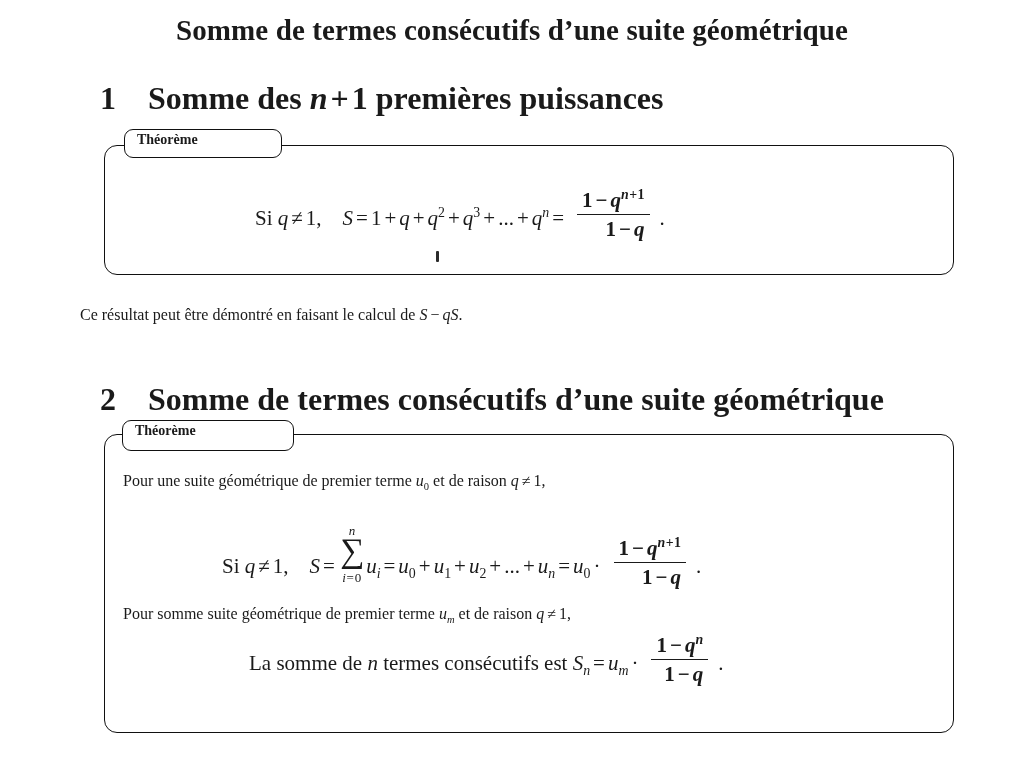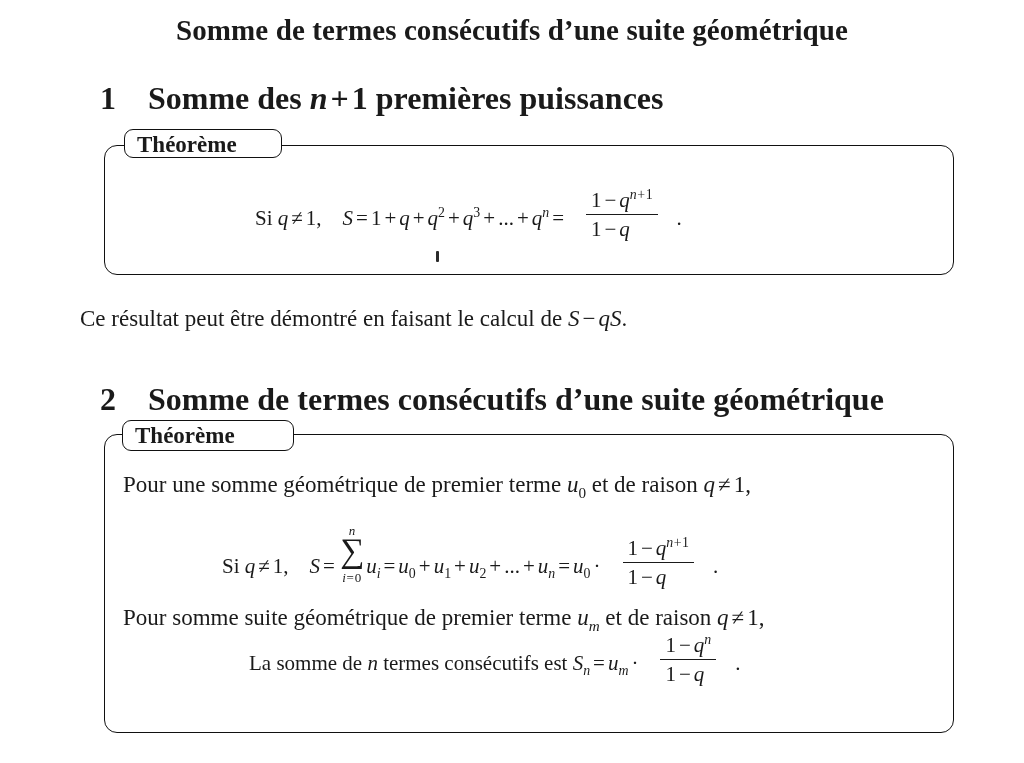--- a/index.html
+++ b/index.html
@@ -52,21 +52,21 @@
     box-sizing: border-box;
   }
   #theorem-box-1 { left: 104px; top: 145px; width: 850px; height: 130px; }
   #theorem-box-2 { left: 104px; top: 434px; width: 850px; height: 299px; }
 
   .theorem-tag {
     position: absolute;
     border: 1.3px solid #111111;
     border-radius: 9px;
     background: #ffffff;
-    font-size: 23px;
+    font-size: 14px;
     font-weight: bold;
     padding: 2px 14px 4px 12px;
     line-height: 1.15;
     white-space: nowrap;
     box-sizing: border-box;
   }
   #theorem-tag-1 { left: 124px; top: 129px; width: 158px; height: 29px; }
   #theorem-tag-2 { left: 122px; top: 420px; width: 172px; height: 31px; }
 
   
@@ -80,23 +80,24 @@
     line-height: 0;
   }
   sup.sup { vertical-align: super; }
   sub.sub { vertical-align: sub; }
   sup.sup .mn, sub.sub .mn { font-style: normal; }
   sup.sup .mo, sub.sub .mo { padding: 0 0.5px; }
 
   .frac {
     display: inline-block;
     vertical-align: -0.52em;
-    text-align: left;
-    margin: 0 19px;
+    text-align: right;
+    margin: 0 10px;
     position: relative;
+    font-weight: bold;
   }
   .frac .num {
     display: block;
     padding: 0 5px 1px 5px;
     border-bottom: 1.1px solid #1a1a1a;
     white-space: nowrap;
   }
   .frac .den {
     display: block;
     padding: 2px 5px 0 5px;
@@ -127,21 +128,21 @@
     font-size: 0.62em;
     font-style: italic;
     margin-top: 4px;
     white-space: nowrap;
   }
   .sum .lim-bot .mn, .sum .lim-bot .mo { font-style: normal; padding: 0 0.5px; }
 
   
   .body-line {
     position: absolute;
-    font-size: 23px;
+    font-size: 16px;
     white-space: nowrap;
   }
   #remark-line { left: 80px; top: 306px; }
 
   #box2-line-1 { left: 123px; top: 472px; }
   #box2-line-3 { left: 123px; top: 605px; }
 
   .display-math {
     position: absolute;
     font-size: 21px;
@@ -188,21 +189,21 @@
 </div>
 
 <div class="section-heading" id="section-2">
   <span class="sec-num">2</span><span>Somme de termes consécutifs d’une suite géométrique</span>
 </div>
 
 <div class="theorem-box" id="theorem-box-2"></div>
 <div class="theorem-tag" id="theorem-tag-2">Théorème</div>
 
 <div class="body-line" id="box2-line-1">
-  <span>Pour une somme géométrique de premier terme </span><span class="math mi">u</span><sub class="sub"><span class="mn">0</span></sub><span> et de raison </span><span class="math mi">q</span><span class="math mo">≠</span><span class="math mn">1</span><span>,</span>
+  <span>Pour une suite géométrique de premier terme </span><span class="math mi">u</span><sub class="sub"><span class="mn">0</span></sub><span> et de raison </span><span class="math mi">q</span><span class="math mo">≠</span><span class="math mn">1</span><span>,</span>
 </div>
 
 <div class="display-math math" id="formula-2">
   <span>Si</span>
   <span class="mi">q</span><span class="mo">≠</span><span class="mn">1</span><span class="mn">,</span>
   &nbsp;&nbsp;
   <span class="mi">S</span><span class="mo">=</span><span class="sum"><span class="lim-top">n</span><span class="sigma">∑</span><span class="lim-bot"><span class="mi">i</span><span class="mo">=</span><span class="mn">0</span></span></span><span class="mi">u</span><sub class="sub"><span>i</span></sub><span class="mo">=</span><span class="mi">u</span><sub class="sub"><span class="mn">0</span></sub><span class="mo">+</span><span class="mi">u</span><sub class="sub"><span class="mn">1</span></sub><span class="mo">+</span><span class="mi">u</span><sub class="sub"><span class="mn">2</span></sub><span class="mo">+</span><span class="mn">...</span><span class="mo">+</span><span class="mi">u</span><sub class="sub"><span>n</span></sub><span class="mo">=</span><span class="mi">u</span><sub class="sub"><span class="mn">0</span></sub><span class="mo">·</span><span class="frac"><span class="num"><span class="mn">1</span><span class="mo">−</span><span class="mi">q</span><sup class="sup"><span>n</span><span class="mo">+</span><span class="mn">1</span></sup></span><span class="den"><span class="mn">1</span><span class="mo">−</span><span class="mi">q</span></span></span><span class="mn">.</span>
 </div>
 
 <div class="body-line" id="box2-line-3">

